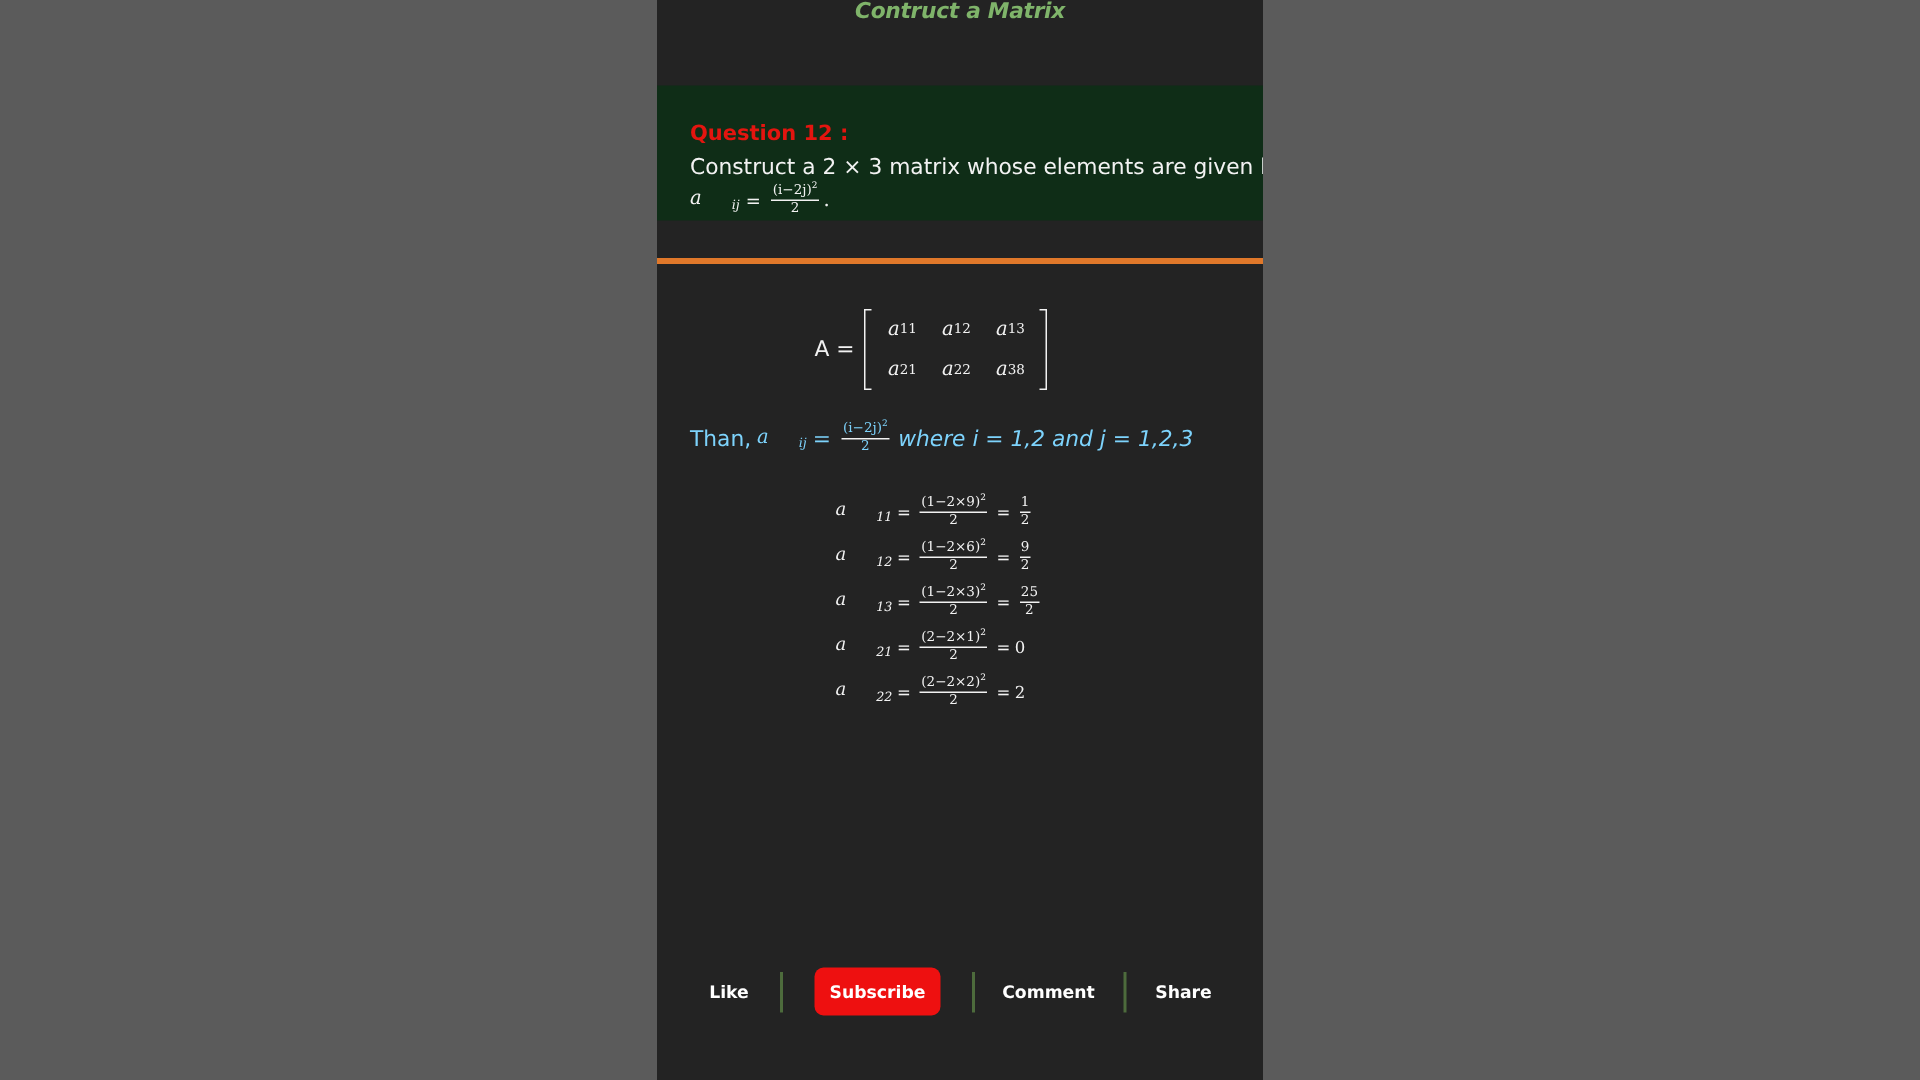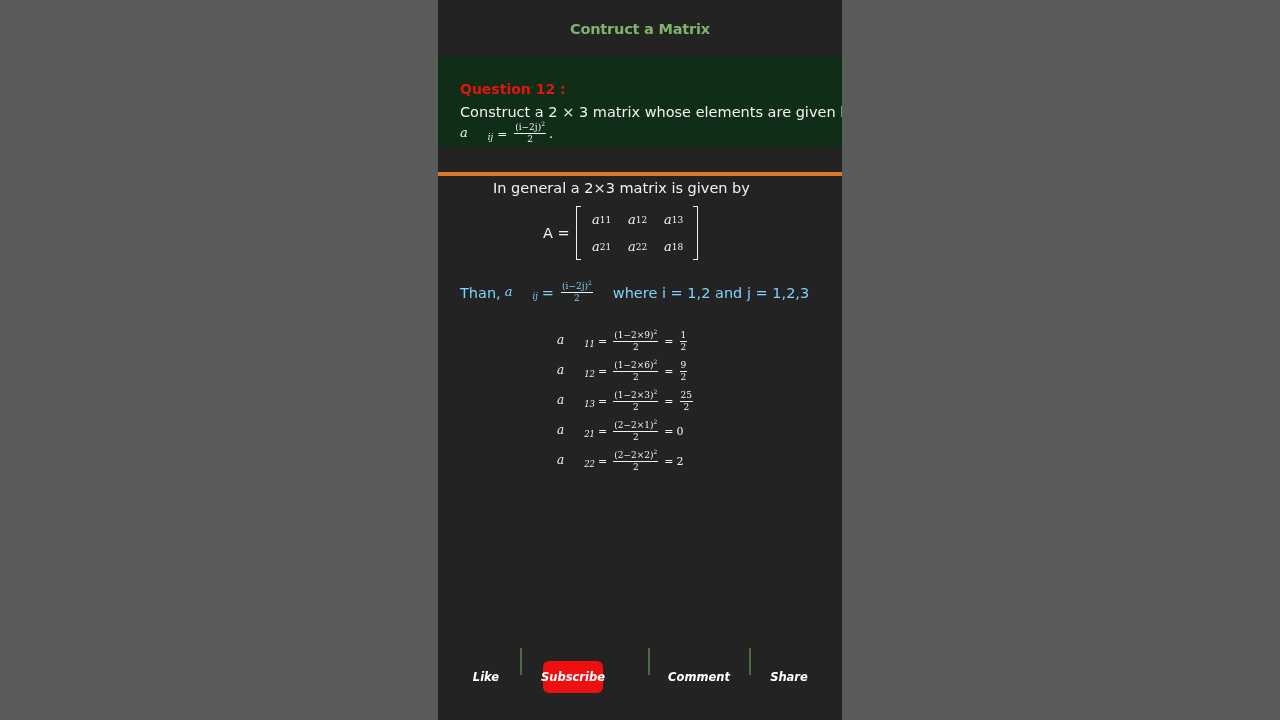--- a/index.html
+++ b/index.html
@@ -5,21 +5,21 @@
   * { margin: 0; padding: 0; box-sizing: border-box; }
   html, body { width: 1280px; height: 720px; overflow: hidden; background: #5a5a5a; }
   body { position: relative; font-family: "DejaVu Sans", sans-serif; }
 
   .side-left, .side-right { position: absolute; top: 0; height: 720px; background: #5b5b5b; }
   .side-left { left: 0; width: 438px; }
   .side-right { left: 842px; width: 438px; }
 
   .phone { position: absolute; left: 438px; top: 0; width: 404px; height: 720px; background: #232323; overflow: hidden; }
 
-  .title-bar { position: absolute; left: 0; top: 0; width: 404px; height: 57px; display: flex; align-items: center; justify-content: center; }
+  .title-bar { position: absolute; left: 0; top: 0; width: 404px; height: 57px; display: flex; justify-content: center; font-style: italic; }
   .title-bar .title { color: #7fb46a; font-weight: bold; font-size: 14.5px; font-family: "DejaVu Sans", sans-serif; letter-spacing: -0.2px; margin-top: 0px; }
 
   .question-panel { position: absolute; left: 0; top: 57px; width: 404px; height: 90px; background: #0f2d17; }
   .q-label { position: absolute; left: 22px; top: 24px; color: #e3150f; font-weight: bold; font-size: 14px; }
   .q-text { position: absolute; left: 22px; top: 47px; color: #f2f2f2; font-size: 14.5px; white-space: nowrap; }
   .q-formula { position: absolute; left: 22px; top: 66px; color: #f2f2f2; font-size: 13px; display: flex; align-items: center; font-family: "DejaVu Serif", serif; }
 
   .divider-orange { position: absolute; left: 0; top: 172px; width: 404px; height: 4px; background: #e0782a; }
 
   .general-text { position: absolute; left: 55px; top: 180px; color: #f2f2f2; font-size: 14.5px; white-space: nowrap; }
@@ -43,21 +43,21 @@
   .var { font-family: "DejaVu Serif", serif; font-style: italic; font-size: 13px; }
   .var sub { font-size: 8.5px; font-style: italic; margin-left: 20px; }
 
   .steps { position: absolute; left: 119px; top: 326px; color: #f2f2f2; }
   .step { display: flex; align-items: center; height: 30px; font-size: 11px; }
   .step .eq { margin: 0 3px; font-size: 11px; }
   .step .res { font-family: "DejaVu Serif", serif; font-size: 11px; }
   .step .var { font-size: 12px; text-align: center; }
 
   .bottom-bar { position: absolute; left: 0; top: 645px; width: 404px; height: 32px; }
-  .action { position: absolute; top: 16px; height: 32px; display: flex; align-items: center; justify-content: center; color: #ffffff; font-weight: bold; font-size: 11.5px; font-style: italic; }
+  .action { position: absolute; top: 0; height: 32px; display: flex; align-items: center; justify-content: center; color: #ffffff; font-weight: bold; font-size: 11.5px; }
   .sep { position: absolute; top: 3px; width: 2px; height: 27px; background: #4d6b3c; }
   .subscribe { background: #ee1010; border-radius: 6px; }
 </style>
 </head>
 <body>
 
 <div class="side-left"></div>
 <div class="side-right"></div>
 
 <div class="phone">
@@ -75,21 +75,20 @@
       <span class="frac">
         <span class="num"><span>(i−2j)</span><sup>2</sup></span>
         <span class="den">2</span>
       </span>
       <span>.</span>
     </div>
   </div>
 
   <div class="divider-orange"></div>
 
-  <div class="general-text">In general a 2×3 matrix is given by</div>
 
   <div class="matrix-row">
     <span class="lhs">A =</span>
     <div class="matrix">
       <span class="bracket l"></span>
       <span class="cell">
           <span>a</span>
           <sub>11</sub>
         </span>
       <span class="cell">
@@ -103,35 +102,35 @@
       <span class="cell">
           <span>a</span>
           <sub>21</sub>
         </span>
       <span class="cell">
           <span>a</span>
           <sub>22</sub>
         </span>
       <span class="cell">
           <span>a</span>
-          <sub>18</sub>
+          <sub>38</sub>
         </span>
       <span class="bracket r"></span>
     </div>
   </div>
 
   <div class="than-line">
     <span>Than,</span>
     <span class="var" style="margin-left:4px;"><span>a</span><sub>ij</sub></span>
     <span style="margin:0 4px;font-family:'DejaVu Serif',serif;">=</span>
     <span class="frac">
       <span class="num"><span>(i−2j)</span><sup>2</sup></span>
       <span class="den">2</span>
     </span>
-    <span style="margin-left:17px;">where i = 1,2 and j = 1,2,3</span>
+    <span style="margin-left:3px;font-style:italic;">where i = 1,2 and j = 1,2,3</span>
   </div>
 
   <div class="steps">
     <div class="step">
       <span class="var"><span>a</span><sub>11</sub></span>
       <span class="eq">=</span>
       <span class="frac">
           <span class="num"><span>(1−2×9)</span><sup>2</sup></span>
           <span class="den">2</span>
         </span>
@@ -185,20 +184,20 @@
           <span class="den">2</span>
         </span>
       <span class="eq">=</span>
       <span class="res">2</span>
     </div>
   </div>
 
   <div class="bottom-bar">
     <div class="action" style="left:26px;width:44px;">Like</div>
     <div class="sep" style="left:82px;"></div>
-    <div class="action subscribe" style="left:105px;width:60px;">Subscribe</div>
+    <div class="action subscribe" style="left:105px;width:84px;">Subscribe</div>
     <div class="sep" style="left:210px;"></div>
     <div class="action" style="left:226px;width:70px;">Comment</div>
     <div class="sep" style="left:311px;"></div>
     <div class="action" style="left:326px;width:50px;">Share</div>
   </div>
 
 </div>
 
 </body></html>

